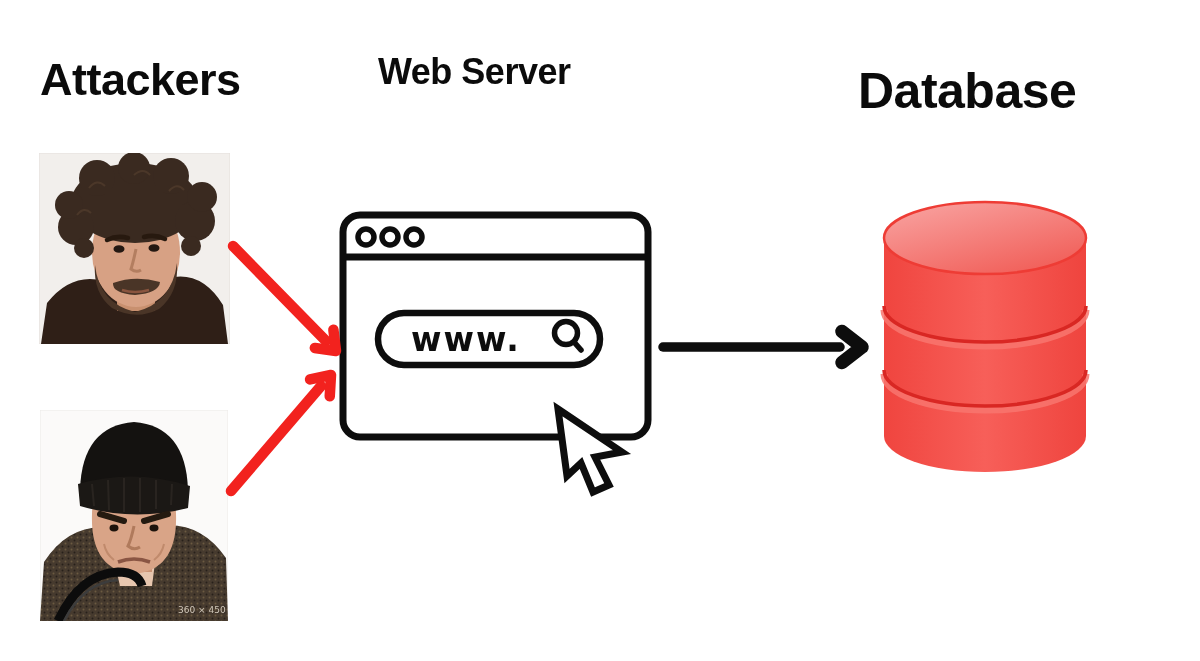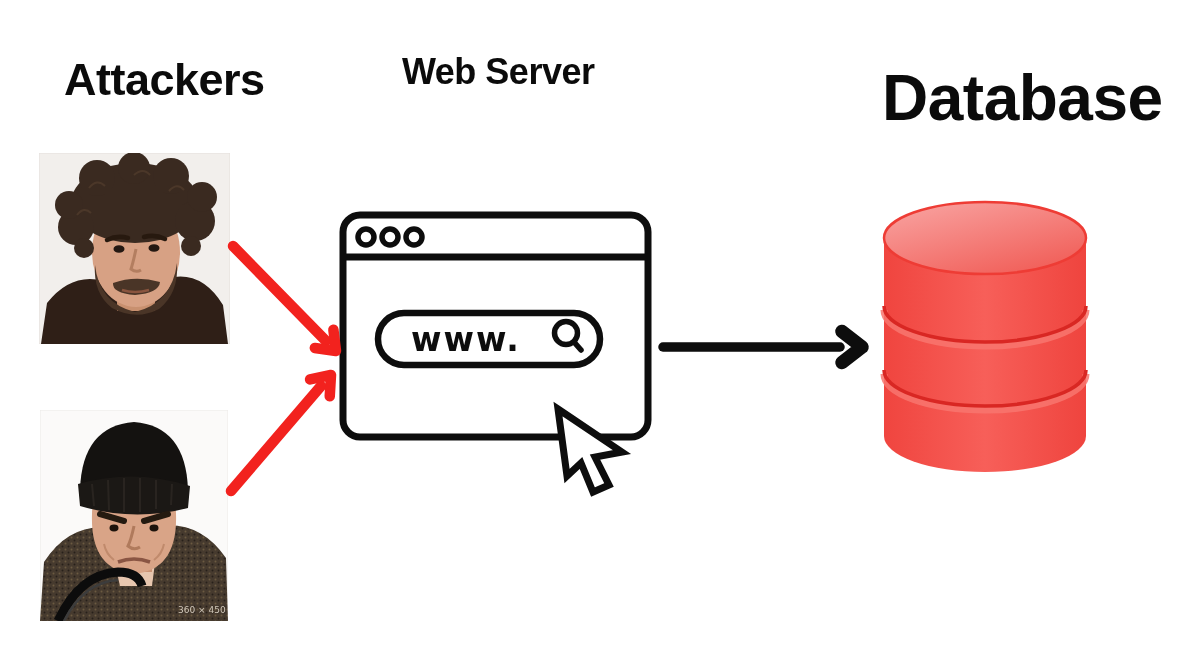--- a/index.html
+++ b/index.html
@@ -2,25 +2,25 @@
 <html><head>
 <meta charset="utf-8">
 <style>
   html,body{margin:0;padding:0;background:#ffffff;}
   .canvas{
     position:relative;width:1200px;height:661px;background:#ffffff;
     overflow:hidden;font-family:"Liberation Sans",sans-serif;
   }
   .title{
     position:absolute;font-weight:700;color:#0b0b0b;
-    letter-spacing:-0.5px;white-space:nowrap;line-height:1;margin-left:24px;
+    letter-spacing:-0.5px;white-space:nowrap;line-height:1;
   }
   #title-attackers{left:40px;top:57px;font-size:45px;}
   #title-webserver{left:378px;top:54px;font-size:36px;}
-  #title-database{left:858px;top:66px;font-size:64px;}
+  #title-database{left:858px;top:66px;font-size:50px;}
   .abs{position:absolute;}
   svg text{font-family:"DejaVu Sans","Liberation Sans",sans-serif;}
 </style>
 </head>
 <body>
 
 <div class="canvas">
 
   <div id="title-attackers" class="title">Attackers</div>
   <div id="title-webserver" class="title">Web Server</div>

